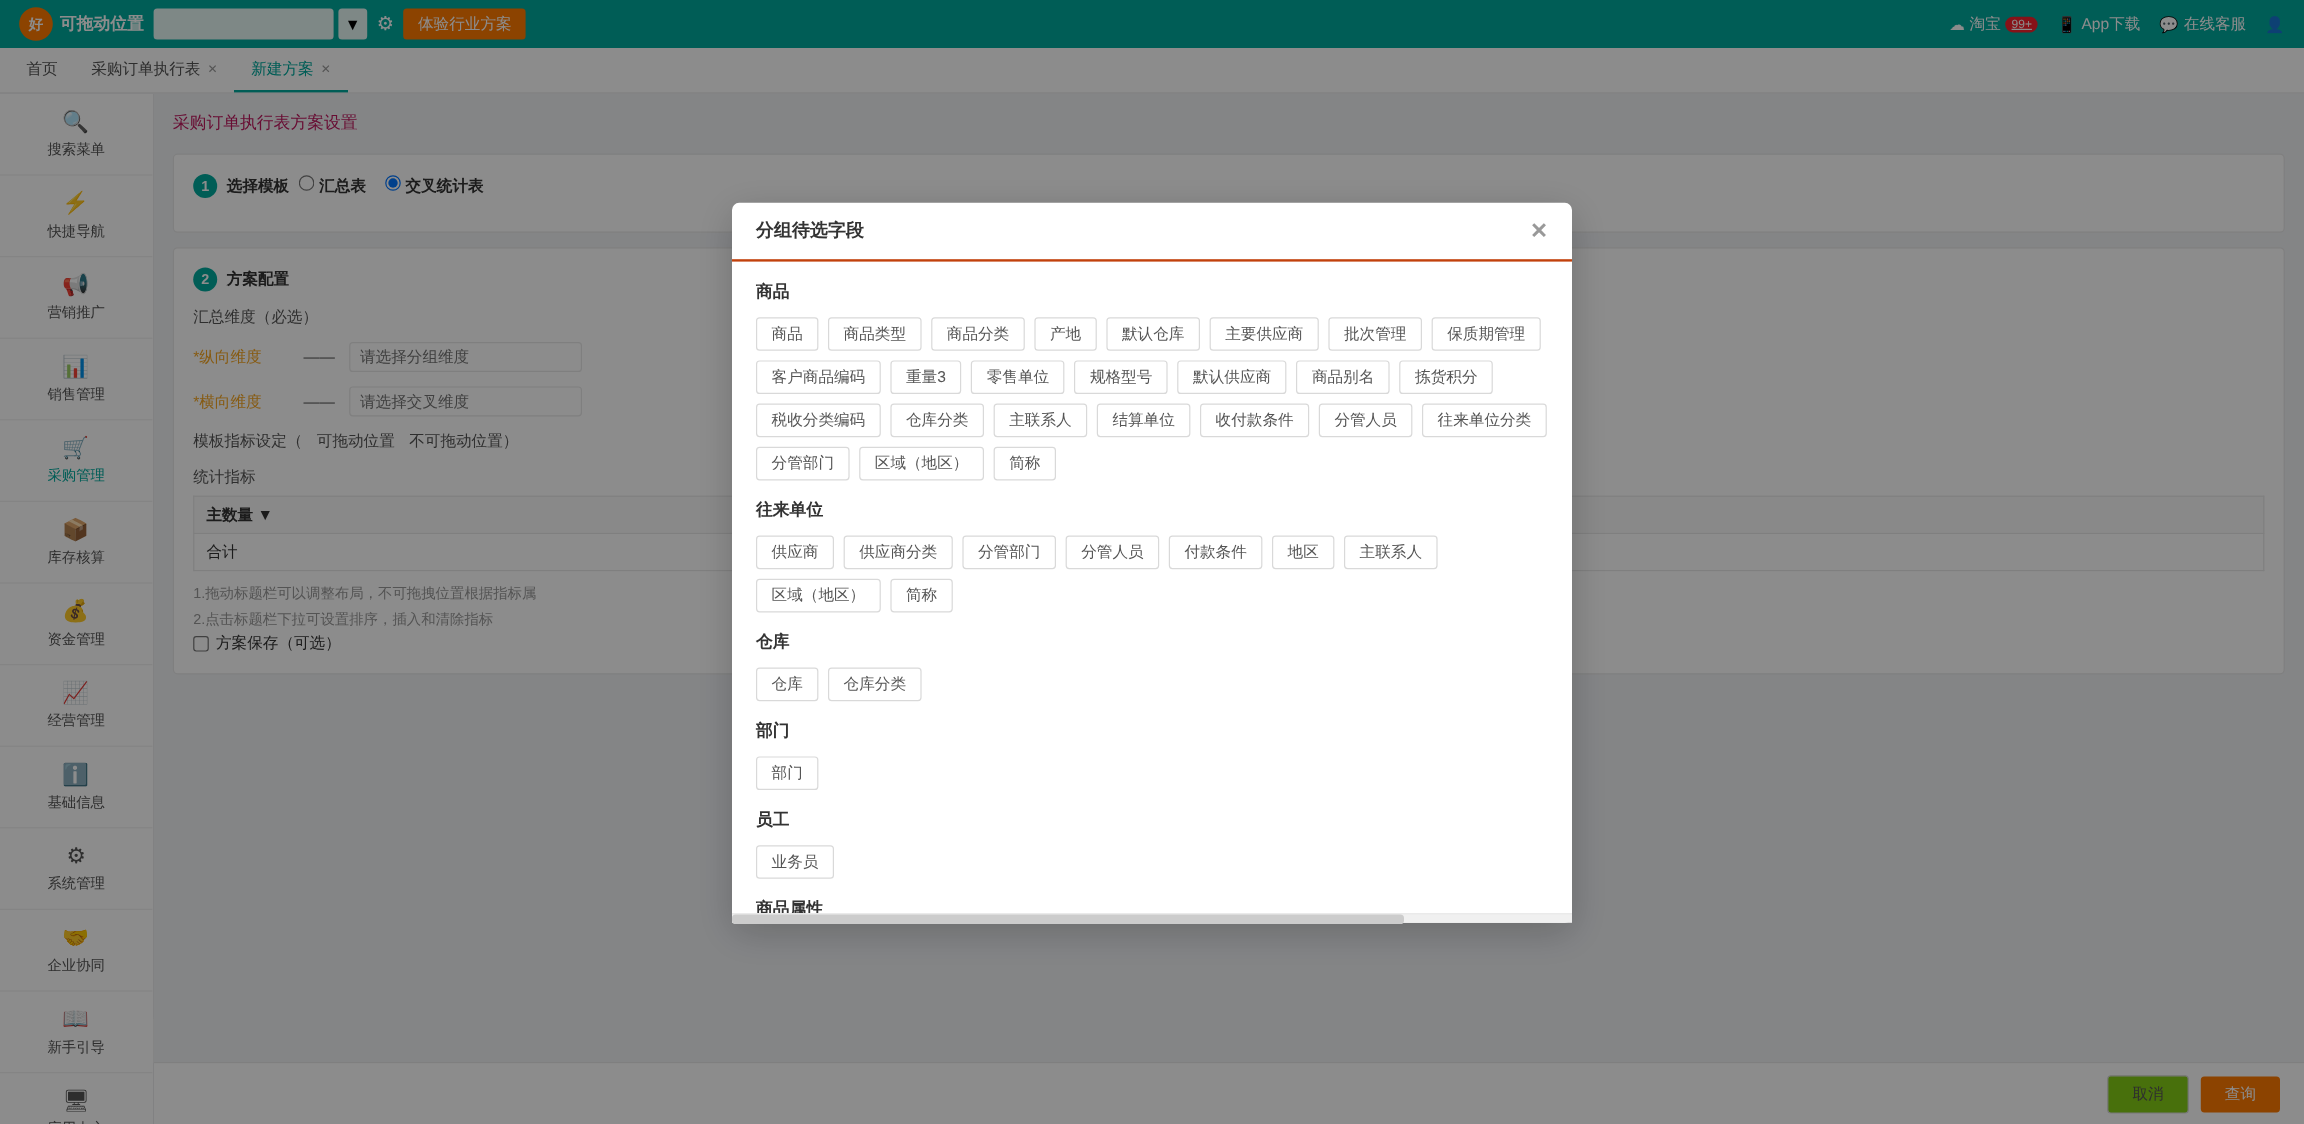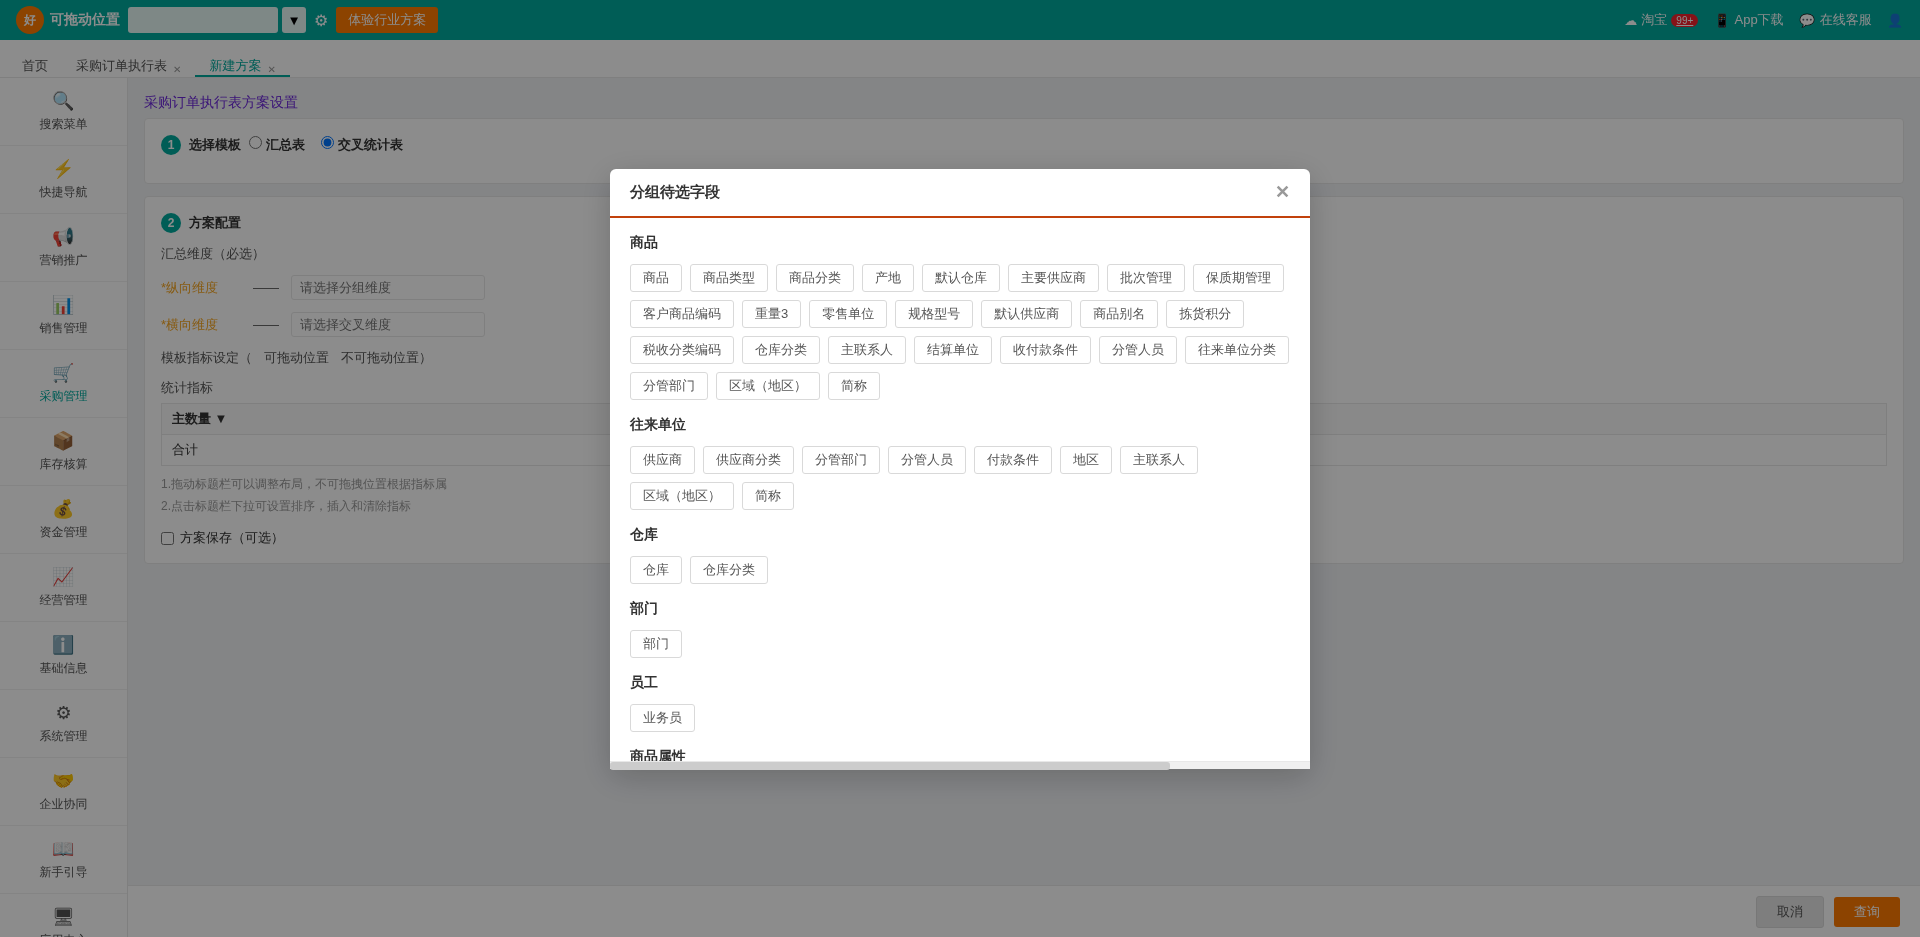--- a/index.html
+++ b/index.html
@@ -38,21 +38,21 @@
       align-items: center;
       padding: 0 8px;
       position: fixed;
       top: 40px; left: 0; right: 0;
       z-index: 99;
     }
     .tab-item {
       height: 36px;
       padding: 0 14px;
       display: flex;
-      align-items: flex-end;
+      align-items: center;
       gap: 6px;
       cursor: pointer;
       border-bottom: 2px solid transparent;
       font-size: 13px;
       color: #555;
       white-space: nowrap;
     }
     .tab-item.active { border-bottom: 2px solid #00a99d; color: #00a99d; }
     .tab-close { font-size: 10px; color: #999; cursor: pointer; }
 
@@ -81,21 +81,21 @@
     .sidebar-icon { font-size: 18px; }
 
     
     .main {
       margin-top: 78px;
       margin-left: 128px;
       padding: 16px;
       min-height: calc(100vh - 78px);
       background: #f0f2f5;
     }
-    .page-title { font-size: 14px; color: #6d28d9; margin-bottom: 6px; }
+    .page-title { font-size: 14px; color: #be185d; margin-bottom: 16px; }
     .section-card {
       background: #fff;
       border-radius: 4px;
       padding: 16px;
       margin-bottom: 12px;
       border: 1px solid #e8e8e8;
     }
     .section-header {
       display: flex;
       align-items: center;
@@ -177,21 +177,21 @@
       font-size: 13px;
       color: #555;
       cursor: pointer;
       background: white;
       white-space: nowrap;
     }
     .btn-cancel {
       padding: 6px 20px;
       border: 1px solid #d9d9d9;
       border-radius: 3px;
-      background: #e5e5e5;
+      background: #84cc16;
       cursor: pointer;
       font-size: 13px;
       color: #555;
     }
     .btn-confirm {
       padding: 6px 20px;
       border: none;
       border-radius: 3px;
       background: #ff7a00;
       color: white;
@@ -431,21 +431,21 @@
             <td>合计</td>
             <td>合计</td>
           </tr>
         </tbody>
       </table>
     </div>
     <div class="hint-text">
       <div>1.拖动标题栏可以调整布局，不可拖拽位置根据指标属</div>
       <div>2.点击标题栏下拉可设置排序，插入和清除指标</div>
     </div>
-    <div style="margin-top:12px; display:flex; align-items:center; gap:6px;">
+    <div style="display:flex; align-items:center; gap:6px;">
       <input type="checkbox" style="">
       <span>方案保存（可选）</span>
     </div>
   </div>
 </div>
 
 <div class="sidebar-bottom">
   <span style="cursor:pointer;font-size:16px;color:#666;">⚙</span>
   <span style="cursor:pointer;font-size:16px;color:#666;">◀</span>
 </div>

